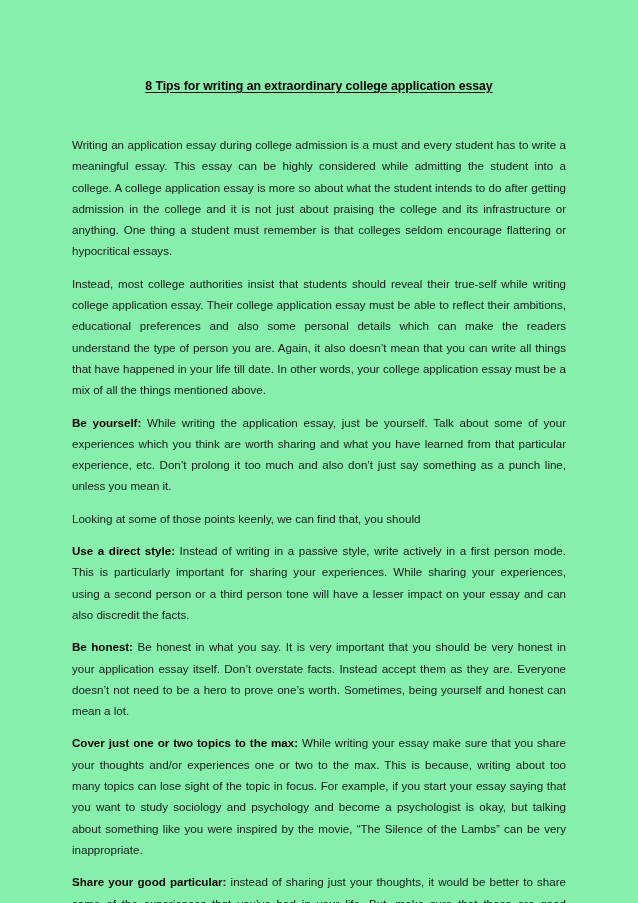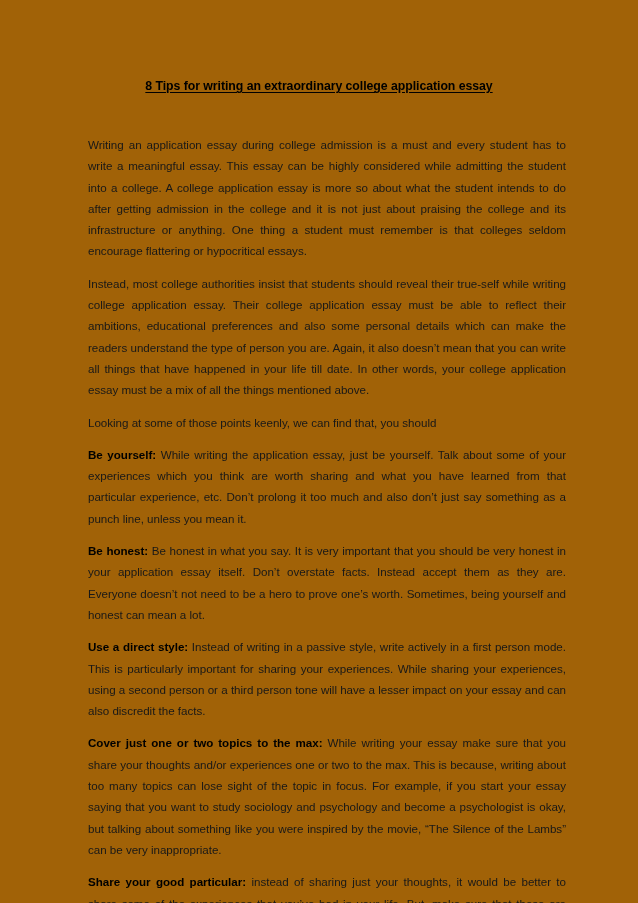--- a/index.html
+++ b/index.html
@@ -11,21 +11,21 @@
     width: 638px;
     height: 903px;
     font-family: "Liberation Sans", sans-serif;
     color: #000000;
     -webkit-font-smoothing: antialiased;
   }
   .page {
     position: relative;
     width: 638px;
     height: 903px;
-    background: #a16207;
+    background: #86efac;
     box-sizing: border-box;
     padding: 0;
     overflow: hidden;
   }
   .content {
     position: absolute;
     left: 72px;
     top: 0;
     width: 494px;
   }
@@ -38,21 +38,21 @@
     text-decoration: underline;
     text-underline-offset: 2px;
     letter-spacing: -0.05px;
     line-height: 16px;
     color: #000000;
   }
   .body-block {
     margin-top: 40px;
   }
   p.para {
-    margin: 0 0 11px 16px;
+    margin: 0 0 11px 0;
     font-size: 11.6px;
     line-height: 21.3px;
     text-align: justify;
     text-justify: inter-word;
     color: #181818;
     letter-spacing: -0.02px;
   }
   p.para:last-child {
     margin-bottom: 0;
   }
@@ -76,34 +76,34 @@
     <div class="body-block">
 
       <p class="para">
         <span>Writing an application essay during college admission is a must and every student has to write a meaningful essay. This essay can be highly considered while admitting the student into a college. A college application essay is more so about what the student intends to do after getting admission in the college and it is not just about praising the college and its infrastructure or anything. One thing a student must remember is that colleges seldom encourage flattering or hypocritical essays.</span>
       </p>
 
       <p class="para">
         <span>Instead, most college authorities insist that students should reveal their true-self while writing college application essay. Their college application essay must be able to reflect their ambitions, educational preferences and also some personal details which can make the readers understand the type of person you are. Again, it also doesn’t mean that you can write all things that have happened in your life till date. In other words, your college application essay must be a mix of all the things mentioned above.</span>
       </p>
 
+      <p class="para">
+        <span class="lead">Be yourself:</span><span> While writing the application essay, just be yourself. Talk about some of your experiences which you think are worth sharing and what you have learned from that particular experience, etc. Don’t prolong it too much and also don’t just say something as a punch line, unless you mean it.</span>
+      </p>
+
       <p class="para short">
         <span>Looking at some of those points keenly, we can find that, you should</span>
       </p>
 
       <p class="para">
-        <span class="lead">Be yourself:</span><span> While writing the application essay, just be yourself. Talk about some of your experiences which you think are worth sharing and what you have learned from that particular experience, etc. Don’t prolong it too much and also don’t just say something as a punch line, unless you mean it.</span>
+        <span class="lead">Use a direct style:</span><span> Instead of writing in a passive style, write actively in a first person mode. This is particularly important for sharing your experiences. While sharing your experiences, using a second person or a third person tone will have a lesser impact on your essay and can also discredit the facts.</span>
       </p>
 
       <p class="para">
         <span class="lead">Be honest:</span><span> Be honest in what you say.  It is very important that you should be very honest in your application essay itself. Don’t overstate facts. Instead accept them as they are. Everyone doesn’t not need to be a hero to prove one’s worth. Sometimes, being yourself and honest can mean a lot.</span>
-      </p>
-
-      <p class="para">
-        <span class="lead">Use a direct style:</span><span> Instead of writing in a passive style, write actively in a first person mode. This is particularly important for sharing your experiences. While sharing your experiences, using a second person or a third person tone will have a lesser impact on your essay and can also discredit the facts.</span>
       </p>
 
       <p class="para">
         <span class="lead">Cover just one or two topics to the max:</span><span> While writing your essay make sure that you share your thoughts and/or experiences one or two to the max. This is because, writing about too many topics can lose sight of the topic in focus. For example, if you start your essay saying that you want to study sociology and psychology and become a psychologist is okay, but talking about something like you were inspired by the movie, “The Silence of the Lambs” can be very inappropriate.</span>
       </p>
 
       <p class="para">
         <span class="lead">Share your good particular:</span><span> instead of sharing just your thoughts, it would be better to share some of the experiences that you’ve had in your life. But, make sure that these are good experiences and you had something to take you with.</span>
       </p>
 

